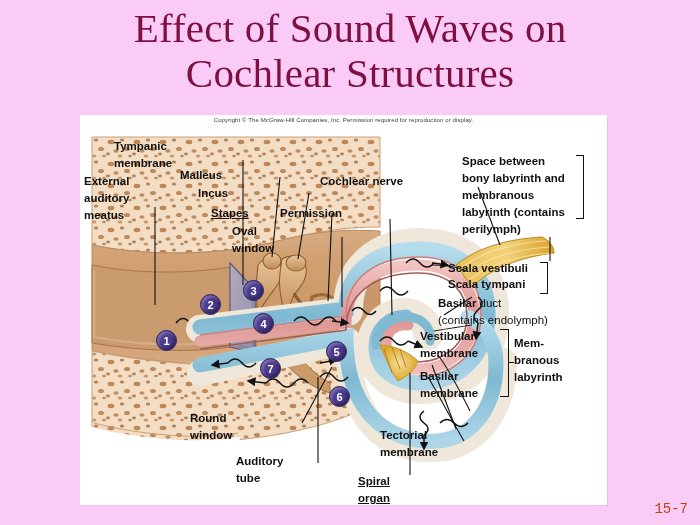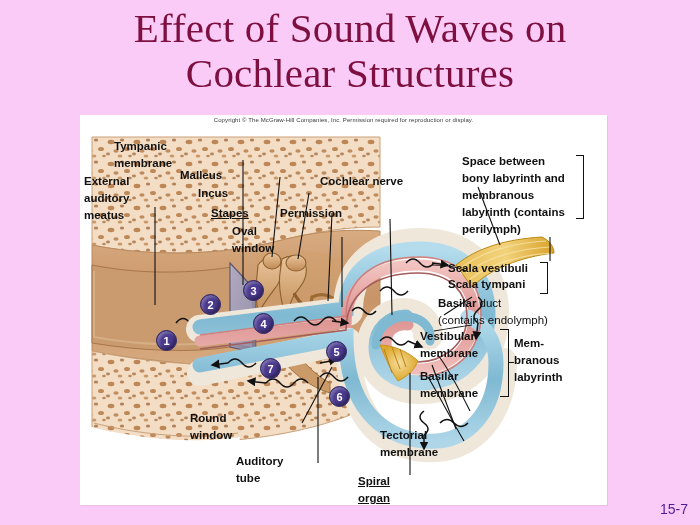--- a/index.html
+++ b/index.html
@@ -64,22 +64,22 @@
     border:1px solid #2e2360;
     color:#fff;font-size:11px;font-weight:bold;
     font-family:"Liberation Sans",sans-serif;
     display:flex;align-items:center;justify-content:center;
     box-shadow:inset -2px -2px 3px rgba(0,0,0,.35), inset 2px 2px 3px rgba(255,255,255,.28);
   }
 
   
   .slideno{
     position:absolute;right:12px;bottom:8px;
-    font-family:Liberation Sans, sans-serif;
-    font-size:14px;color:#4c1d95;
+    font-family:Liberation Mono, monospace;
+    font-size:14px;color:#c2410c;
   }
 </style>
 </head>
 <body>
 
 <div id="slide">
 
   <div class="title">
     <span>Effect of Sound Waves on</span>
     <span class="l2">Cochlear Structures</span>

